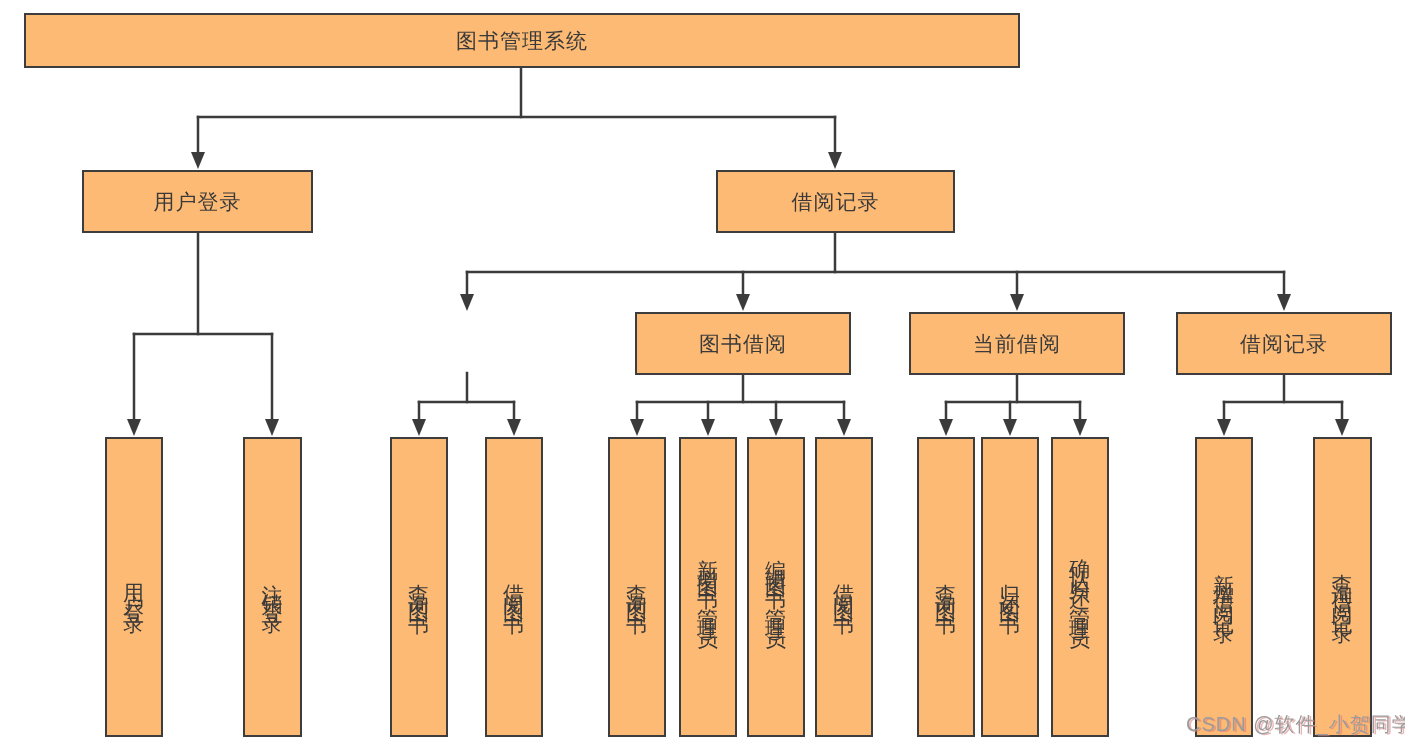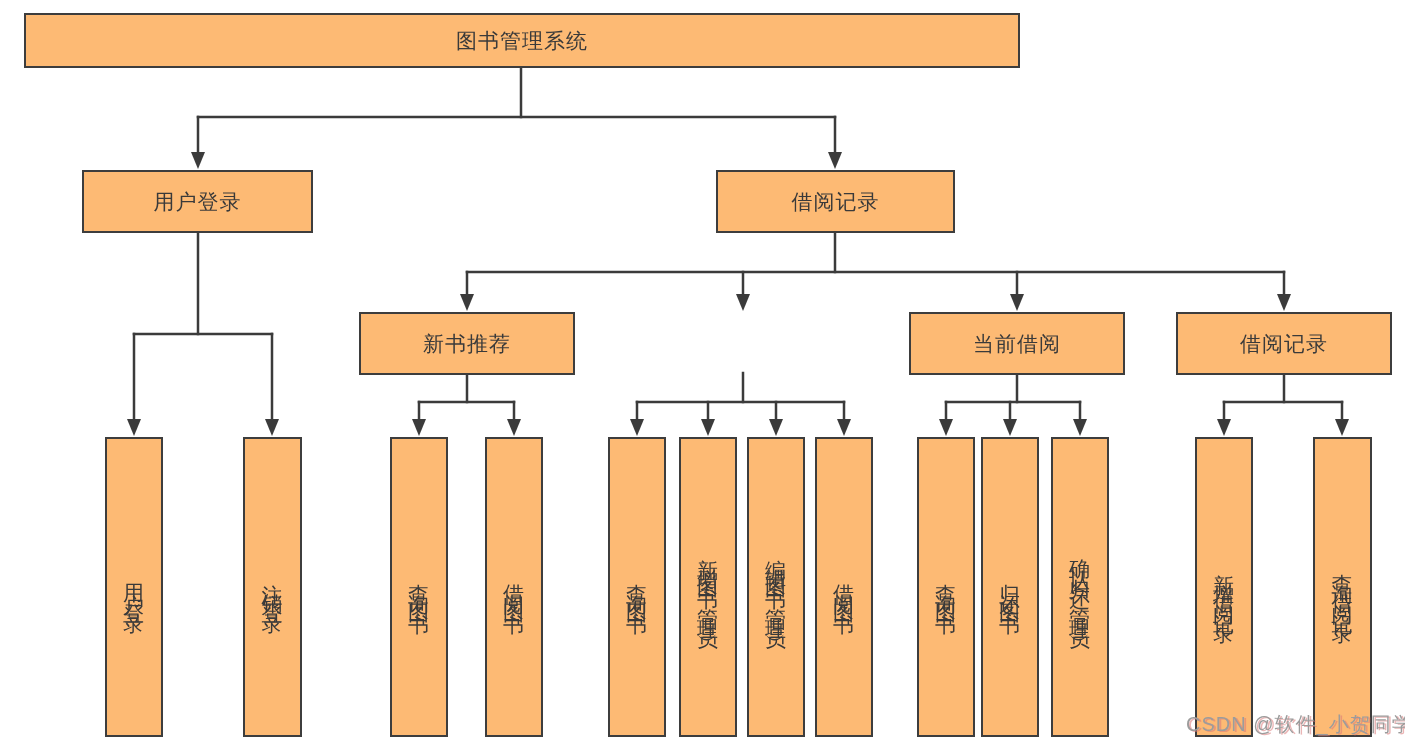--- a/index.html
+++ b/index.html
@@ -98,22 +98,22 @@
     <span>图书管理系统</span>
   </div>
 
   <div class="box" style="left:82px;top:170px;width:231px;height:63px">
     <span>用户登录</span>
   </div>
   <div class="box" style="left:716px;top:170px;width:239px;height:63px">
     <span>借阅记录</span>
   </div>
 
-  <div class="box" style="left:359px;top:312px;width:216px;height:63px">
-    <span>新书推荐</span>
+  <div class="box" style="left:635px;top:312px;width:216px;height:63px">
+    <span>图书借阅</span>
   </div>
   <div class="box" style="left:1176px;top:312px;width:216px;height:63px">
     <span>借阅记录</span>
   </div>
   <div class="box" style="left:909px;top:312px;width:216px;height:63px">
     <span>当前借阅</span>
   </div>
 
   <div class="box vbox" style="left:105px;top:437px;width:58px;height:300px">
     <span>用户登录</span>

